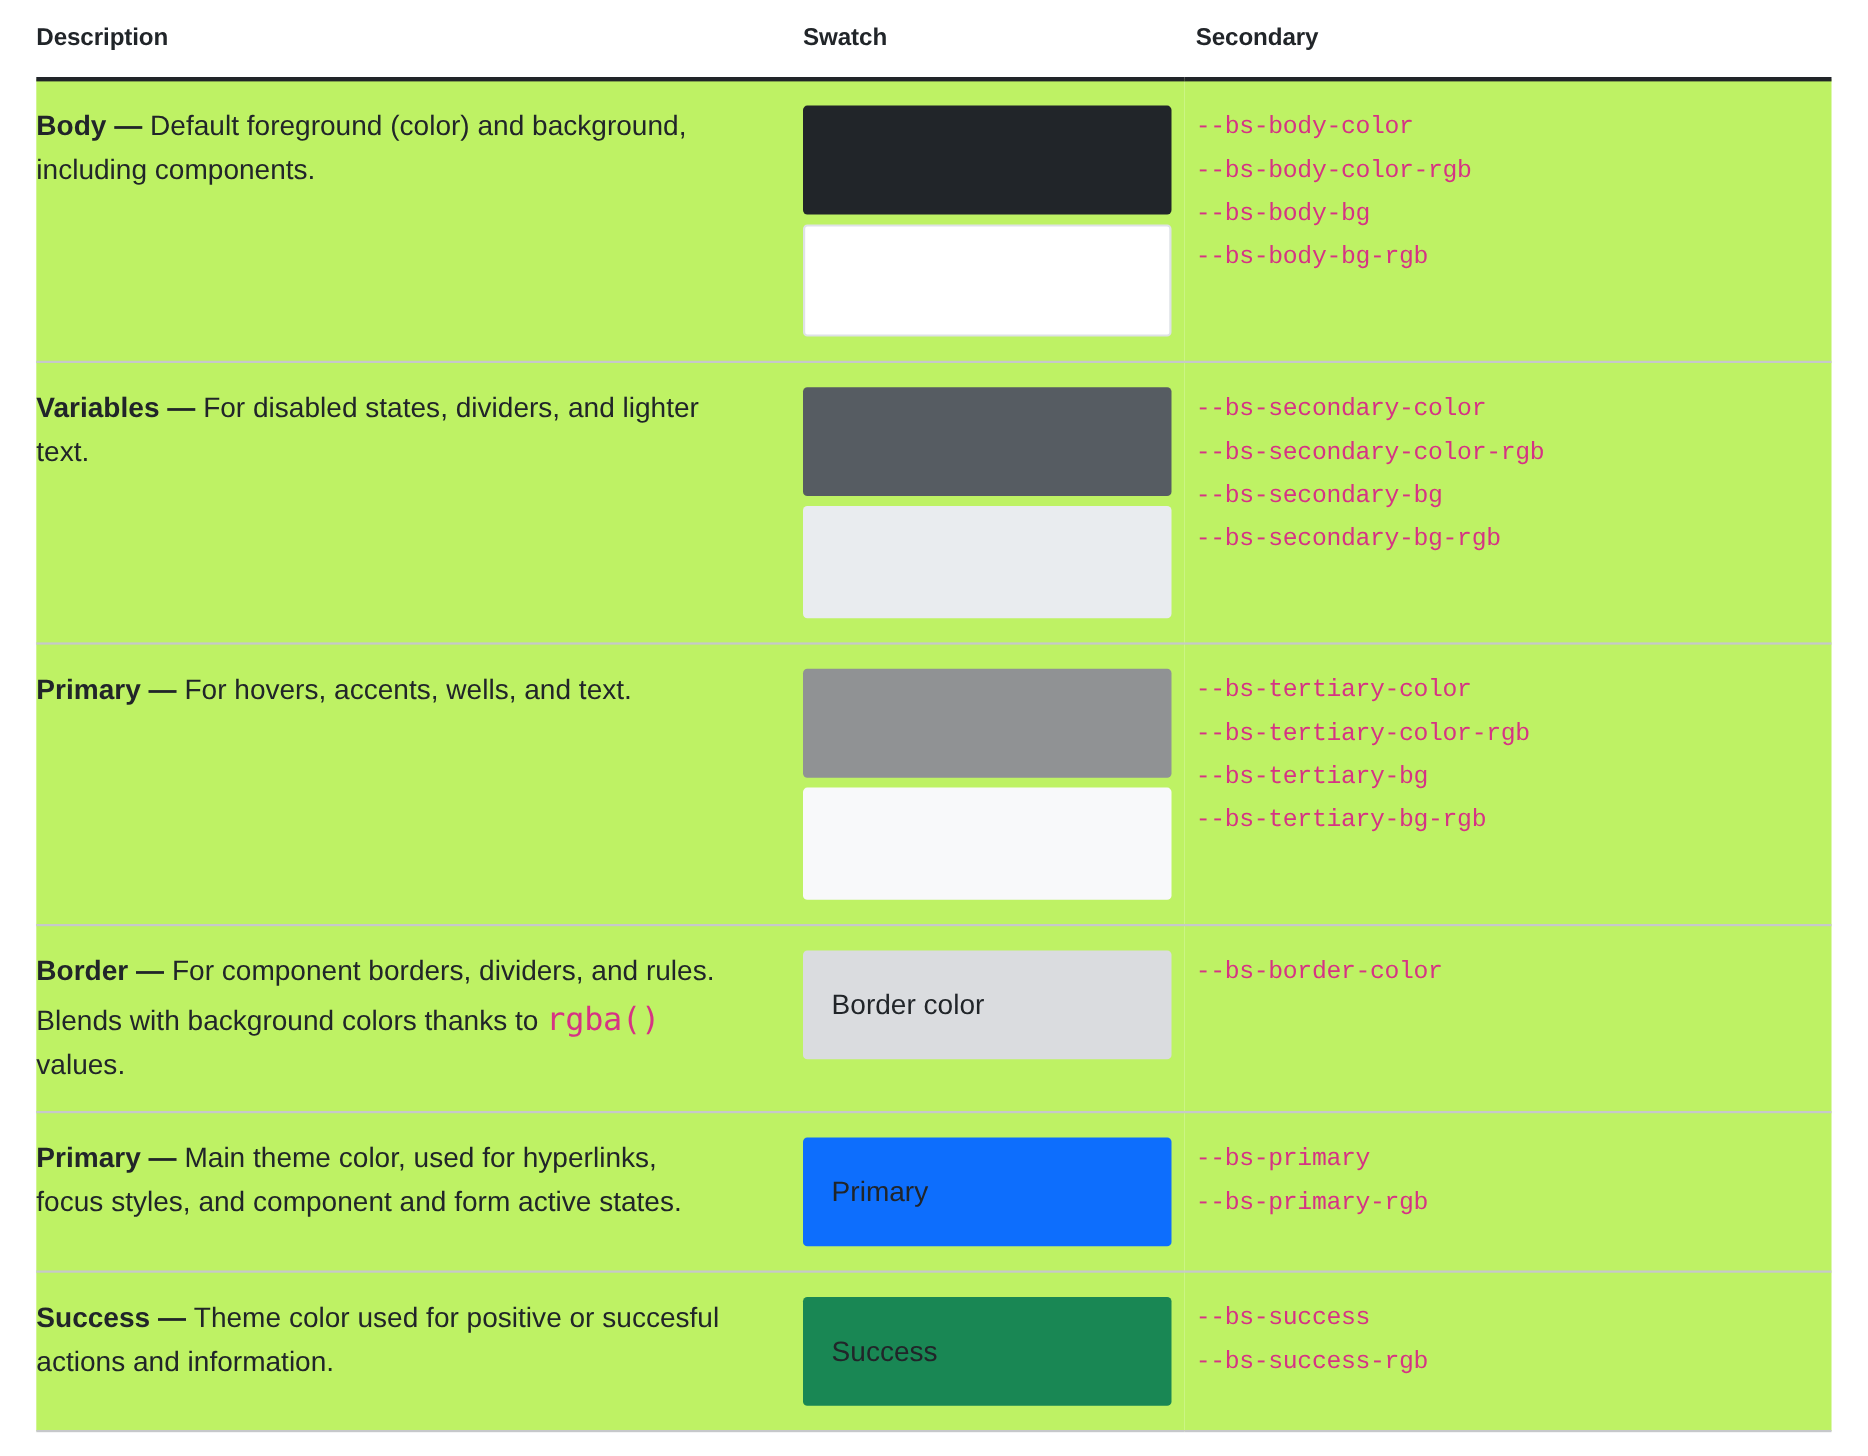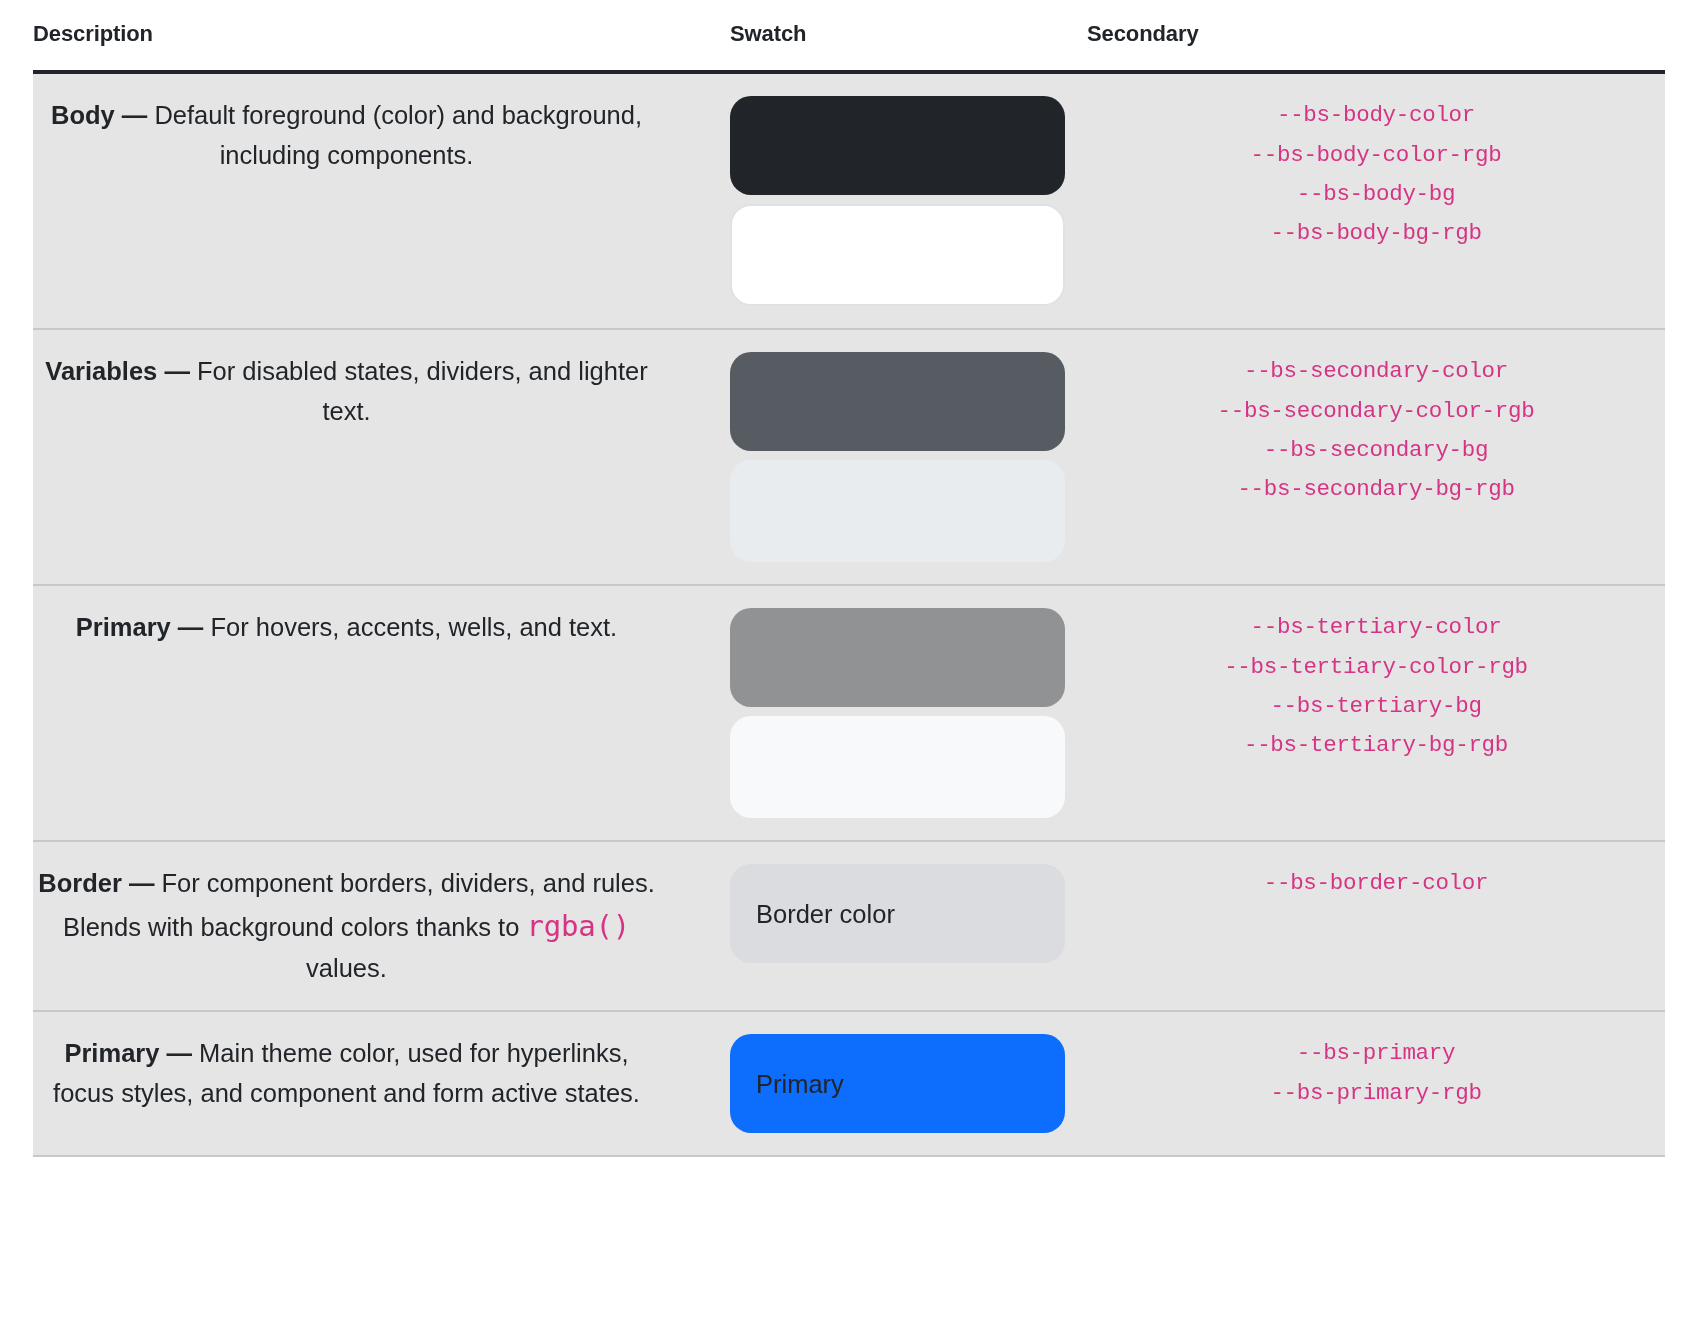--- a/index.html
+++ b/index.html
@@ -45,22 +45,21 @@
   }
   thead th.h-swatch { padding-left: 0; }
   thead th.h-vars { padding-left: 10px; }
 
   tbody tr { border-bottom: 2px solid #c6c8ca; }
   tbody tr:last-child { border-bottom: 2px solid #c6c8ca; }
 
   tbody td {
     vertical-align: top;
     padding: 22px 0 22px 0;
-    background: #e5e5e5;
-    text-align: center;
+    background: #bef264;
   }
   td.desc {
     padding-right: 70px;
     font-size: 25.5px;
     line-height: 1.55;
     color: #212529;
   }
   td.desc b { font-weight: 700; }
   td.desc .dash { font-weight: 700; }
 
@@ -70,21 +69,21 @@
     color: #d63384;
     letter-spacing: -0.2px;
     word-wrap: break-word;
   }
 
   td.swatchcell { padding-top: 22px; }
   .swatch-stack { display: block; }
   .swatch {
     width: 335px;
     box-sizing: border-box;
-    border-radius: 21px;
+    border-radius: 4px;
     display: flex;
     align-items: center;
     font-size: 25.5px;
     line-height: 1.2;
     padding-left: 26px;
     color: #212529;
   }
   .swatch.tall   { height: 99px; }
   .swatch.tall2  { height: 102px; }
   .swatch.fg     { margin-bottom: 9px; }
@@ -208,15 +207,31 @@
               </div>
             </div>
           </td>
           <td class="vars">
             <ul class="var-list">
               <li>--bs-primary</li>
               <li>--bs-primary-rgb</li>
             </ul>
           </td>
         </tr>
+        <tr>
+          <td class="desc"><b>Success</b><span class="dash"> — </span><span>Theme color used for positive or succesful actions and information.</span></td>
+          <td class="swatchcell">
+            <div class="swatch-stack">
+              <div class="swatch tall" style="background: rgb(25, 135, 84); color: rgb(33, 37, 41);">
+                <span>Success</span>
+              </div>
+            </div>
+          </td>
+          <td class="vars">
+            <ul class="var-list">
+              <li>--bs-success</li>
+              <li>--bs-success-rgb</li>
+            </ul>
+          </td>
+        </tr>
       </tbody>
   </table>
 </div>
 
 </body></html>

